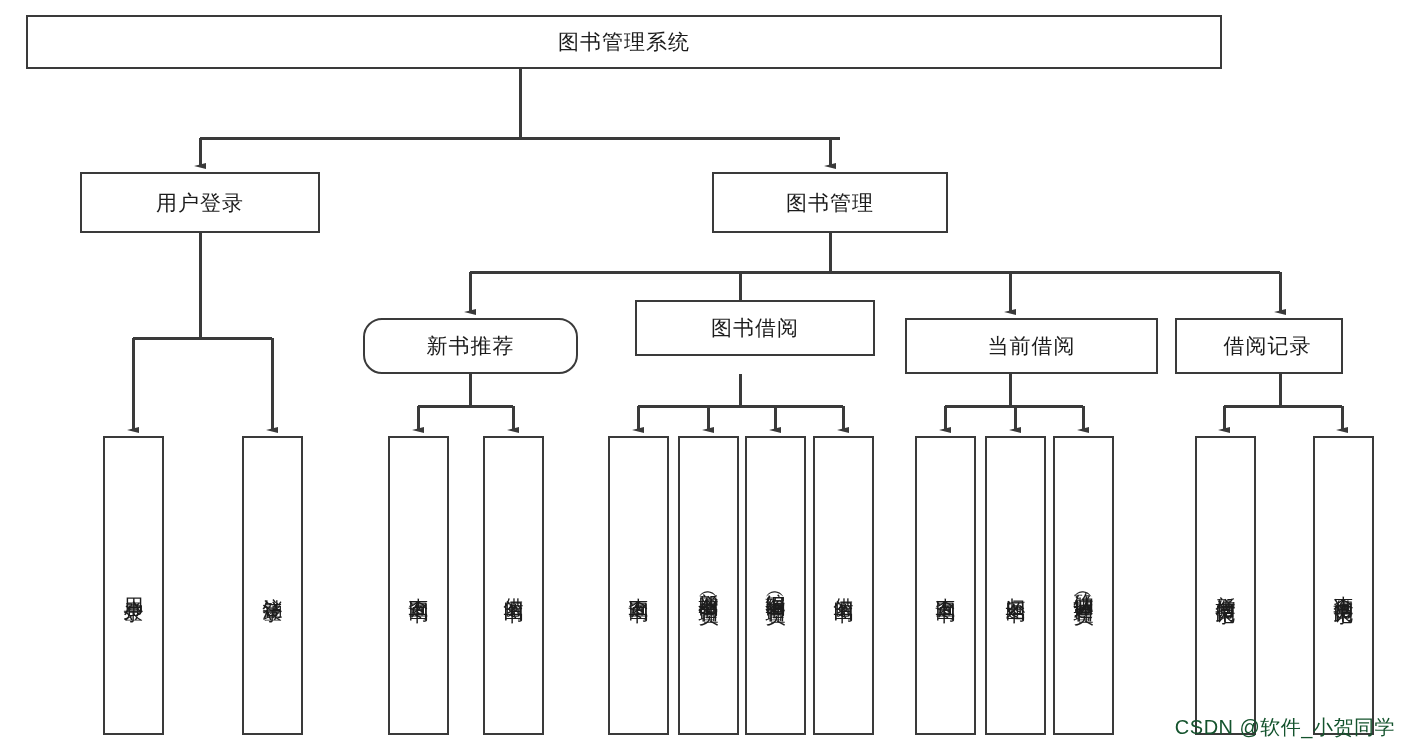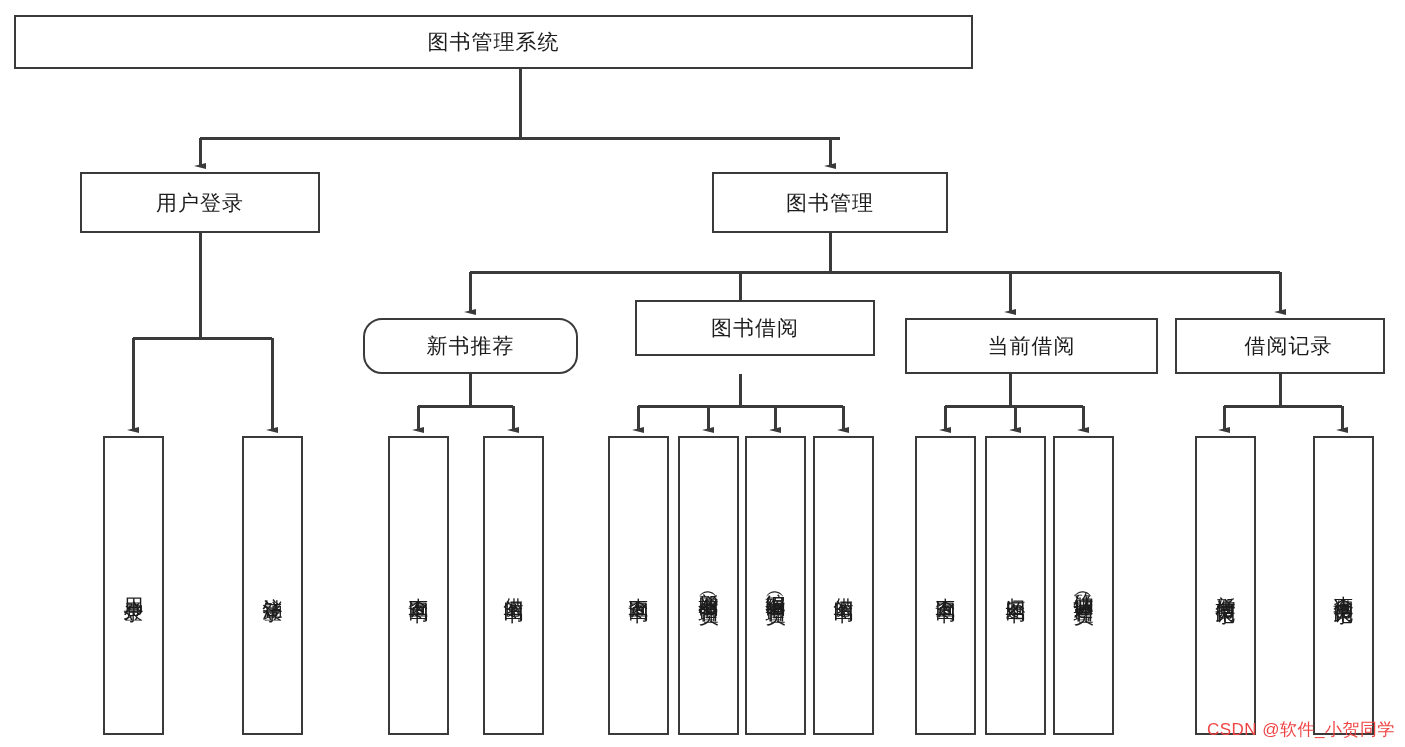--- a/index.html
+++ b/index.html
@@ -36,22 +36,22 @@
     -webkit-writing-mode:vertical-rl;
     white-space:pre-wrap;
     max-height:276px;
     text-align:center;
     display:block;
   }
   .watermark{
     position:absolute;
     right:10px;
     bottom:6px;
-    font-size:17px;
-    color:#ef4444;
+    font-size:20px;
+    color:#14532d;
     letter-spacing:0.5px;
     white-space:nowrap;
     user-select:none;
   }
 </style>
 </head>
 <body>
 
 <div id="diagram-root">
 
@@ -98,41 +98,41 @@
       <path d="M1015,406 L1015,430" marker-end="url(#arrow)"></path>
       <path d="M1083,406 L1083,430" marker-end="url(#arrow)"></path>
 
       <path d="M1280,374 L1280,406"></path>
       <path d="M1224,406 L1342,406"></path>
       <path d="M1224,406 L1224,430" marker-end="url(#arrow)"></path>
       <path d="M1342,406 L1342,430" marker-end="url(#arrow)"></path>
     </g>
   </svg>
 
-  <div class="node horiz" style="left:14px;top:15px;width:959px;height:54px;">
+  <div class="node horiz" style="left:26px;top:15px;width:1196px;height:54px;">
     <span>图书管理系统</span>
   </div>
 
   <div class="node horiz" style="left:80px;top:172px;width:240px;height:61px;">
     <span>用户登录</span>
   </div>
   <div class="node horiz" style="left:712px;top:172px;width:236px;height:61px;justify-content:center;">
     <span>图书管理</span>
   </div>
 
   <div class="node horiz" style="left:363px;top:318px;width:215px;height:56px;border-radius:19px;">
     <span>新书推荐</span>
   </div>
   <div class="node horiz" style="left:635px;top:300px;width:240px;height:56px;">
     <span>图书借阅</span>
   </div>
   <div class="node horiz" style="left:905px;top:318px;width:253px;height:56px;">
     <span>当前借阅</span>
   </div>
-  <div class="node horiz" style="left:1175px;top:318px;width:210px;height:56px;padding-left:17px;">
+  <div class="node horiz" style="left:1175px;top:318px;width:168px;height:56px;padding-left:17px;">
     <span>借阅记录</span>
   </div>
 
   <div class="node vert" style="left:103px;top:436px;width:61px;height:299px;">
     <span class="vtext">用户登录</span>
   </div>
   <div class="node vert" style="left:242px;top:436px;width:61px;height:299px;">
     <span class="vtext">注销登录</span>
   </div>
 

